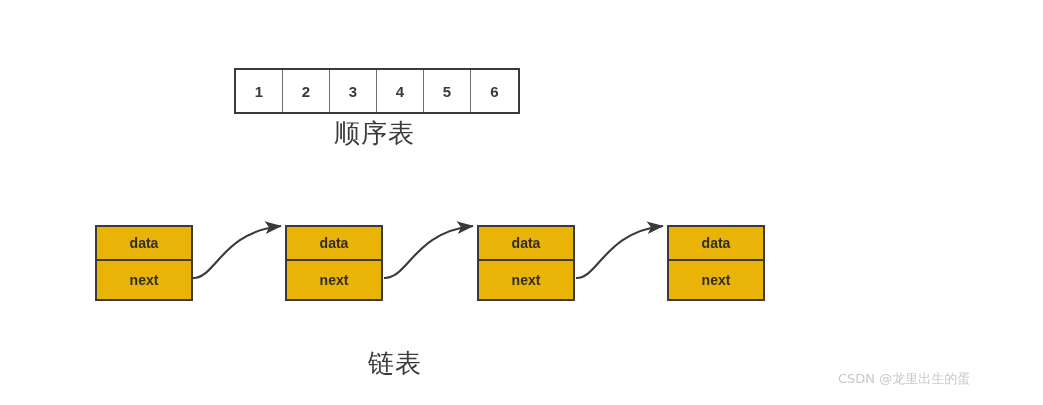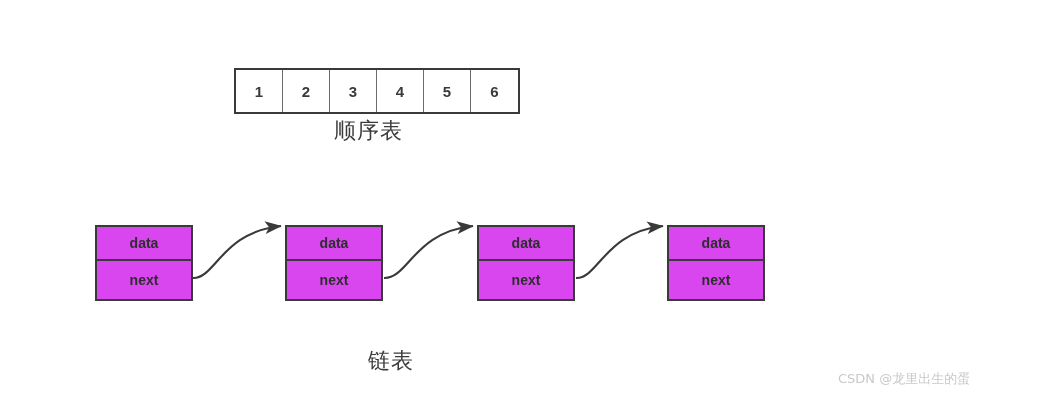--- a/index.html
+++ b/index.html
@@ -44,21 +44,21 @@
     background: #ffffff;
   }
   .array-cell:last-child {
     border-right: none;
   }
 
   
   .caption {
     position: absolute;
     font-family: Liberation Mono, monospace;
-    font-size: 22px;
+    font-size: 26px;
     color: #3b3b3b;
     white-space: nowrap;
     letter-spacing: 1px;
   }
   #caption-array {
     left: 334px;
     top: 116px;
   }
   #caption-linked {
     left: 368px;
@@ -67,21 +67,21 @@
   }
 
   
   .node {
     position: absolute;
     top: 225px;
     width: 98px;
     height: 76px;
     box-sizing: border-box;
     border: 2px solid #3a3a3a;
-    background: #d946ef;
+    background: #eab308;
     display: flex;
     flex-direction: column;
   }
   .node-cell {
     display: flex;
     align-items: center;
     justify-content: center;
     font-size: 14px;
     font-weight: bold;
     color: #2e2e2e;

